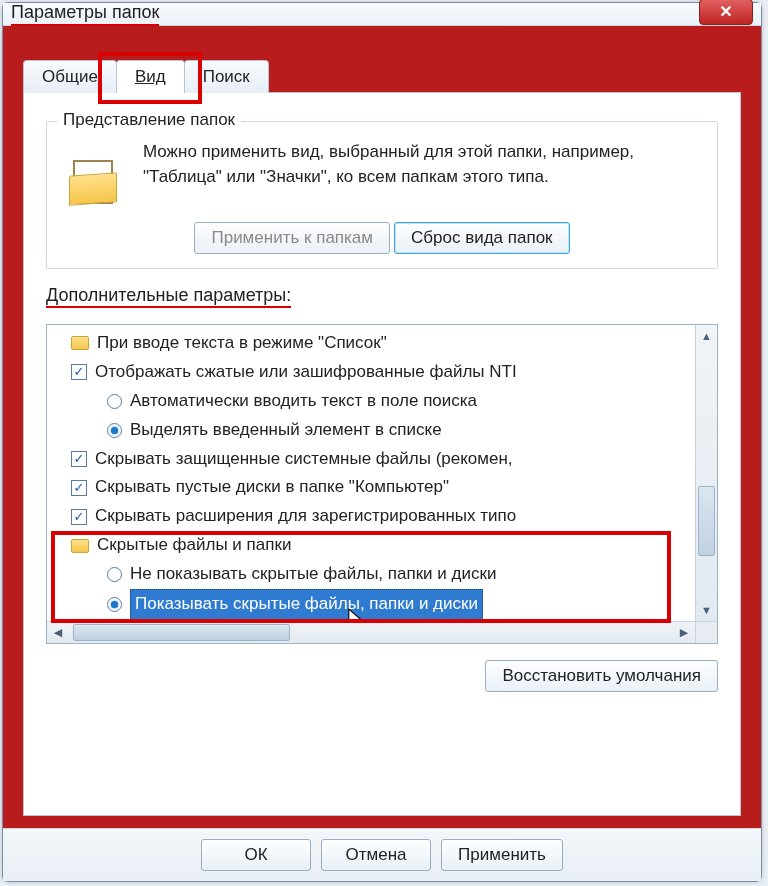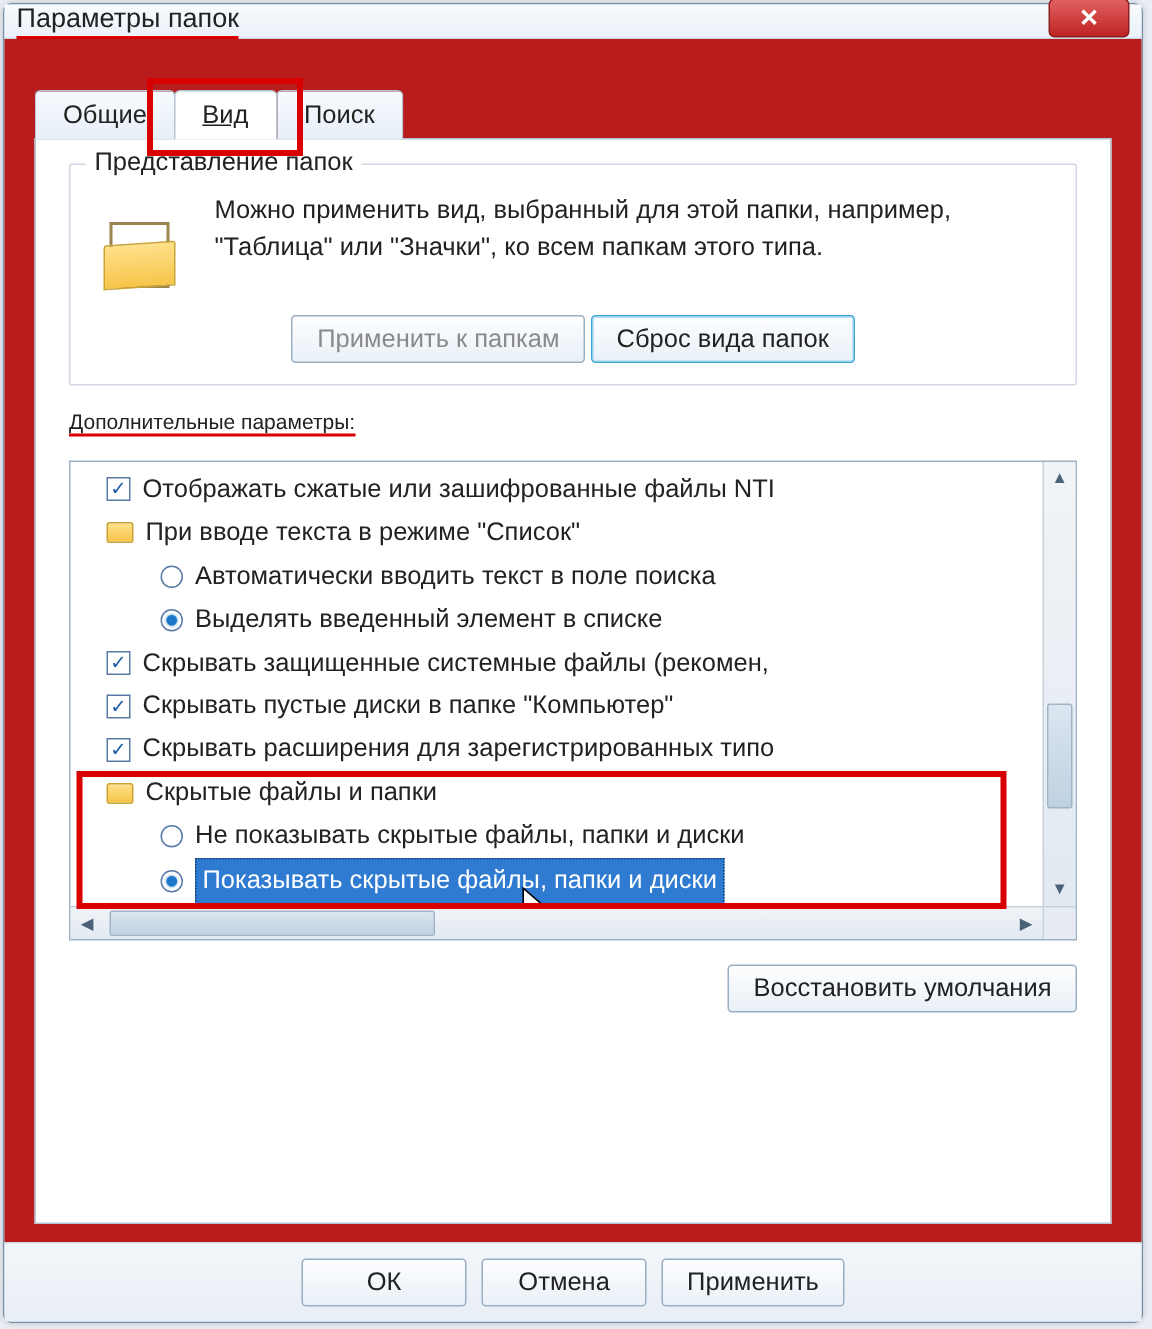--- a/index.html
+++ b/index.html
@@ -81,20 +81,21 @@
     background:#fff;
     margin-top:-1px;
     display:flex; flex-direction:column;
     gap:16px;
   }
   .groupbox {
     border:1px solid #cfd8e2;
     border-radius:2px;
     padding: 18px 14px 14px 14px;
     position:relative;
+    margin-top:12px;
   }
   .groupbox .legend {
     position:absolute;
     top:-12px; left:10px;
     background:#fff;
     padding:0 6px;
     font-size:17px;
   }
   .gb-row { display:flex; gap:18px; align-items:flex-start; }
   .folder-icon-big {
@@ -121,21 +122,21 @@
   .btn {
     padding:5px 16px;
     border:1px solid #9aaec1;
     background:linear-gradient(#fdfeff,#e9f0f7);
     border-radius:3px;
     font-size:17px;
     cursor:default;
   }
   .btn.disabled { color:#8a8a8a; }
   .btn.accent { border:1px solid #3ea6d6; box-shadow:0 0 0 1px #bfe3f4 inset; }
-  .adv-label { font-size:14px; }
+  .adv-label { font-size:18px; }
   .adv-underline { border-bottom:2px solid #d80000; display:inline-block; }
   .treebox {
     border:1px solid #9fb2c4;
     background:#fff;
     height:320px;
     position:relative;
     overflow:hidden;
   }
   .tree-content {
     position:absolute; inset:0 22px 22px 0;
@@ -248,27 +249,27 @@
       </div>
 
       <div class="adv-label">
         <span class="adv-underline">Дополнительные параметры:</span>
       </div>
 
       <div class="treebox">
         <div class="tree-content">
 
           <div class="tree-item ind1">
+            <span class="folder-mini"></span>
+            <span>При вводе текста в режиме "Список"</span>
+          </div>
+
+          <div class="tree-item ind1">
             <span class="cb checked"></span>
             <span>Отображать сжатые или зашифрованные файлы NTI</span>
-          </div>
-
-          <div class="tree-item ind1">
-            <span class="folder-mini"></span>
-            <span>При вводе текста в режиме "Список"</span>
           </div>
           <div class="tree-item ind2">
             <span class="rb"></span>
             <span>Автоматически вводить текст в поле поиска</span>
           </div>
           <div class="tree-item ind2">
             <span class="rb on"></span>
             <span>Выделять введенный элемент в списке</span>
           </div>
 

